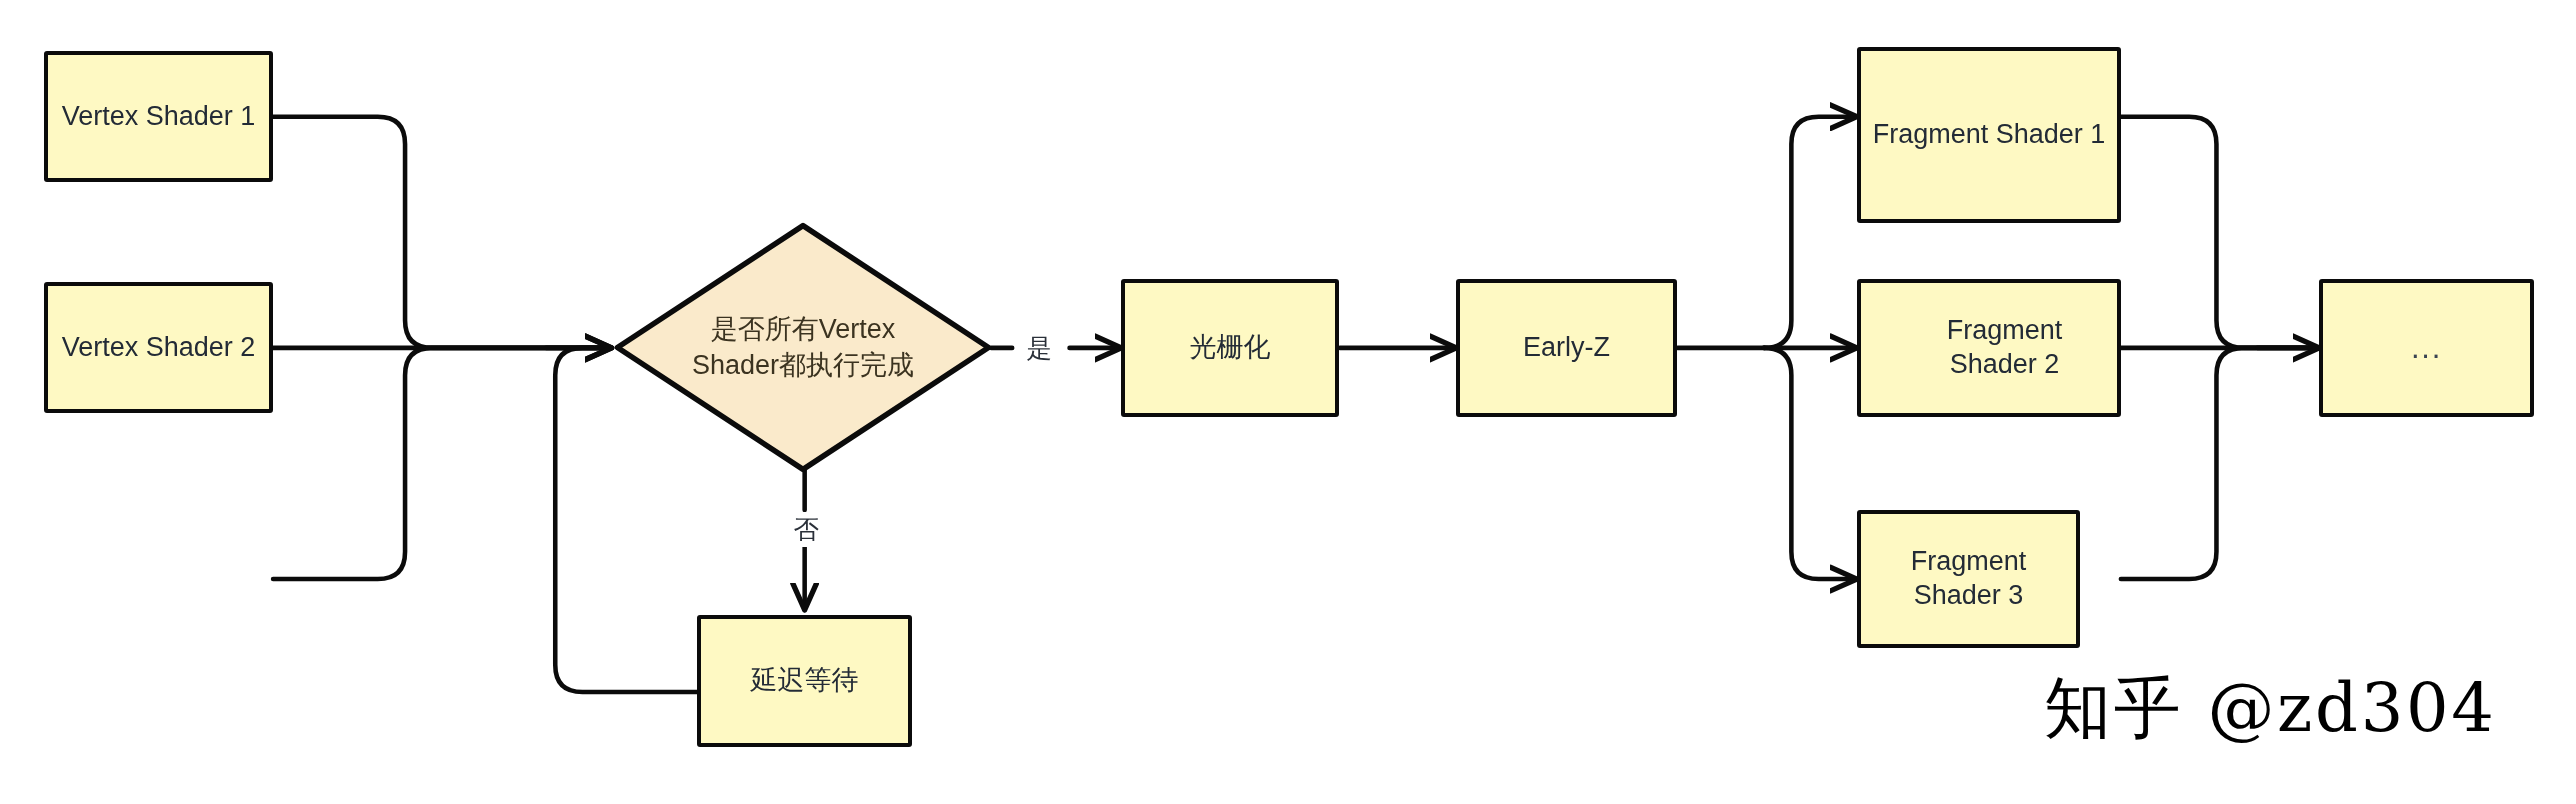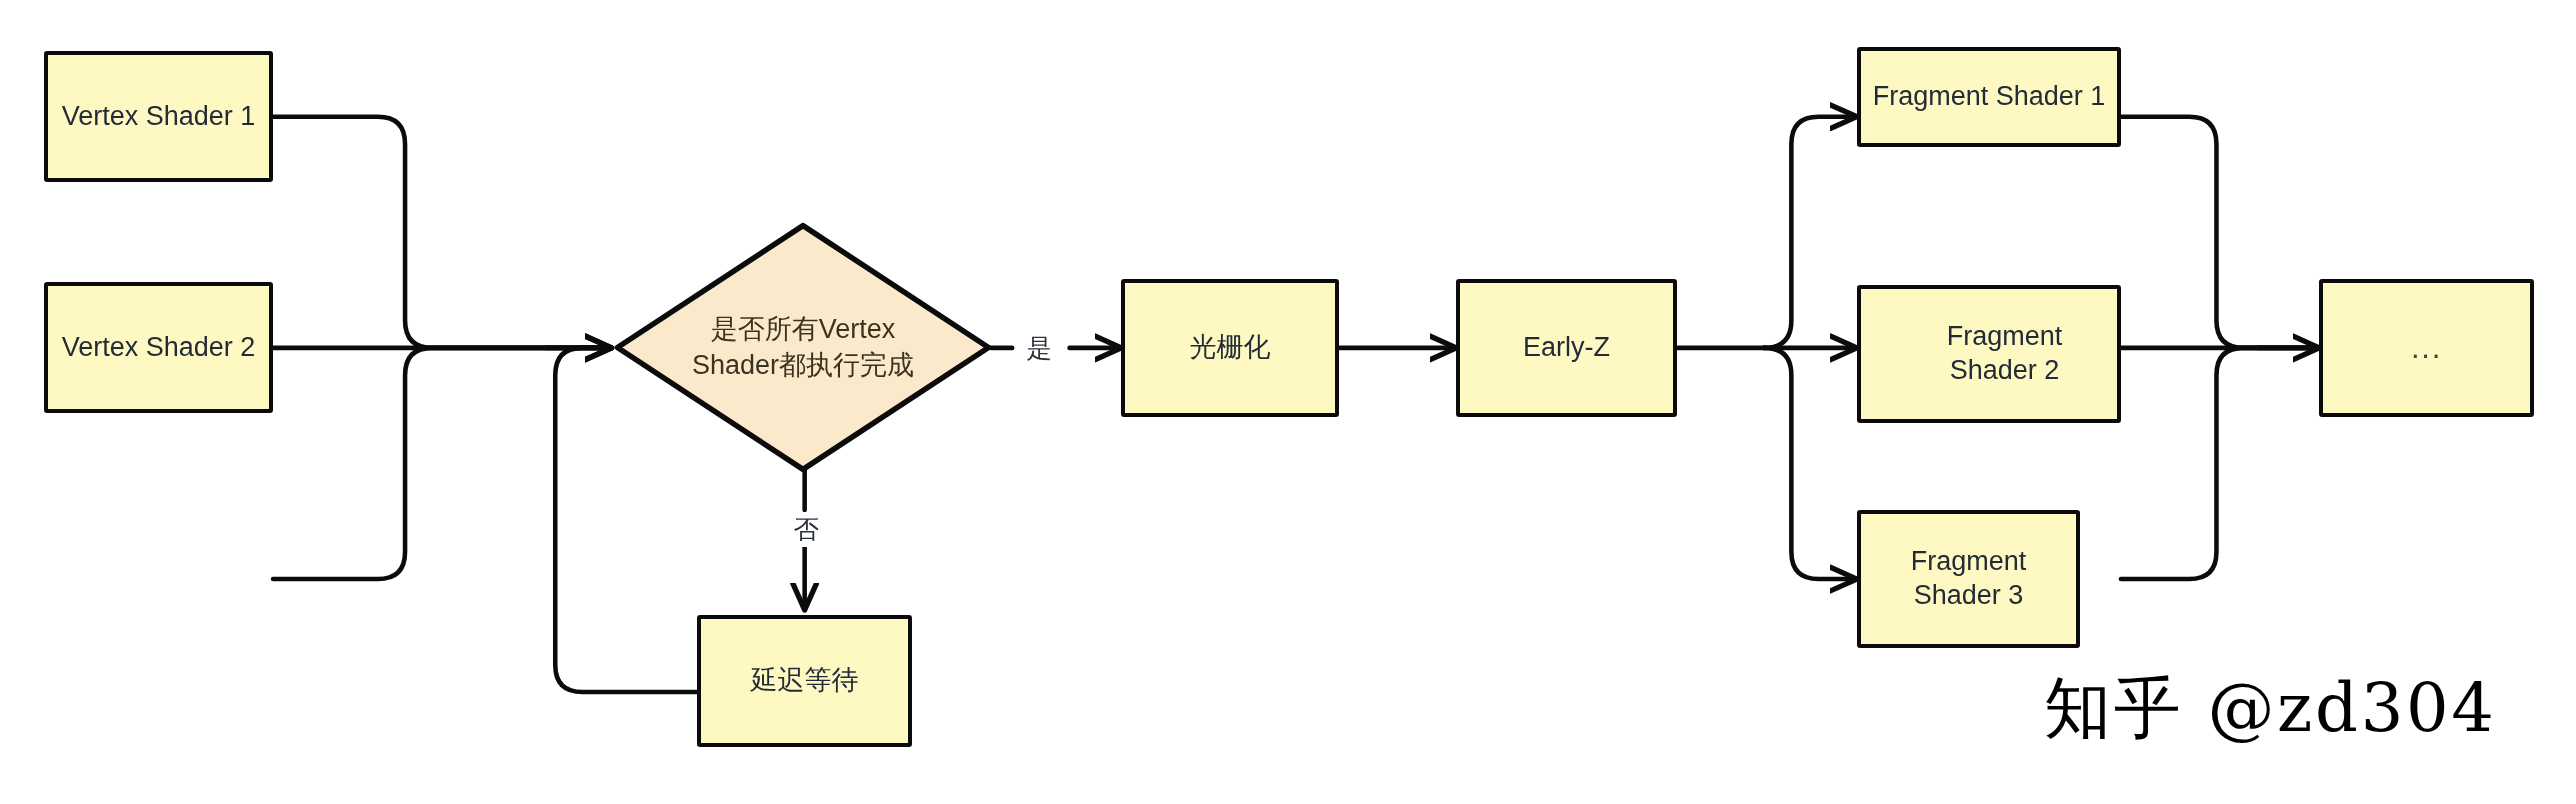--- a/index.html
+++ b/index.html
@@ -166,25 +166,25 @@
   </div>
 
   <div class="node box" style="left:1121px; top:279px; width:218px; height:138px;">
     <span>光栅化</span>
   </div>
 
   <div class="node box" style="left:1456px; top:279px; width:221px; height:138px;">
     <span>Early-Z</span>
   </div>
 
-  <div class="node box" style="left:1857px; top:47px; width:264px; height:100px;">
+  <div class="node box" style="left:1857px; top:47px; width:264px; height:176px;">
     <span>Fragment Shader 1</span>
   </div>
 
-  <div class="node box" style="left:1857px; top:285px; width:264px; height:138px;padding-left:40px;">
+  <div class="node box" style="left:1857px; top:279px; width:264px; height:138px;padding-left:40px;">
     <span>Fragment Shader 2</span>
   </div>
 
   <div class="node box" style="left:1857px; top:510px; width:223px; height:138px;">
     <span>Fragment Shader 3</span>
   </div>
 
   <div class="node box small-dots" style="left:2319px; top:279px; width:215px; height:138px;">
     <span>...</span>
   </div>

